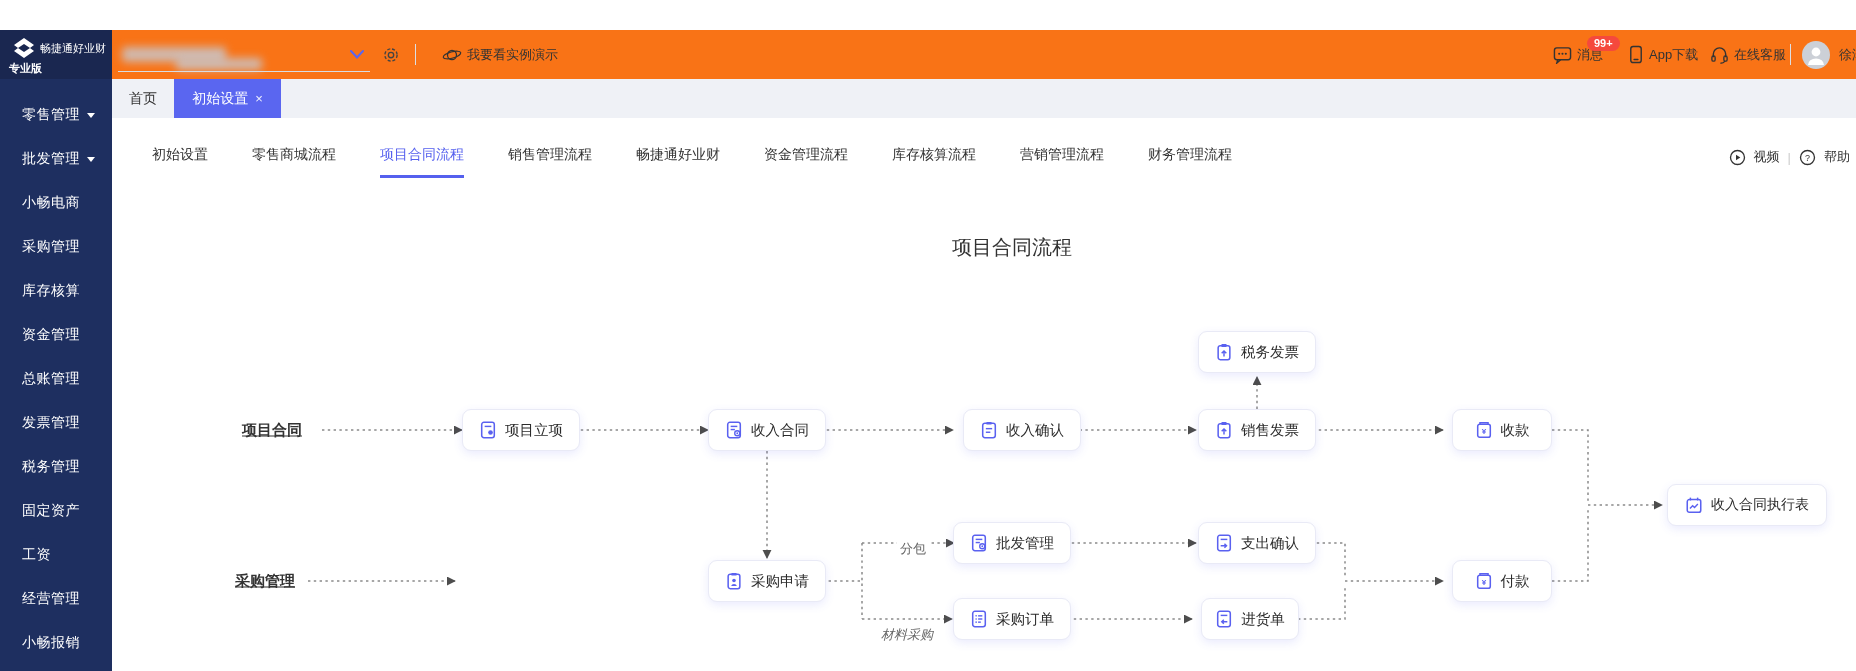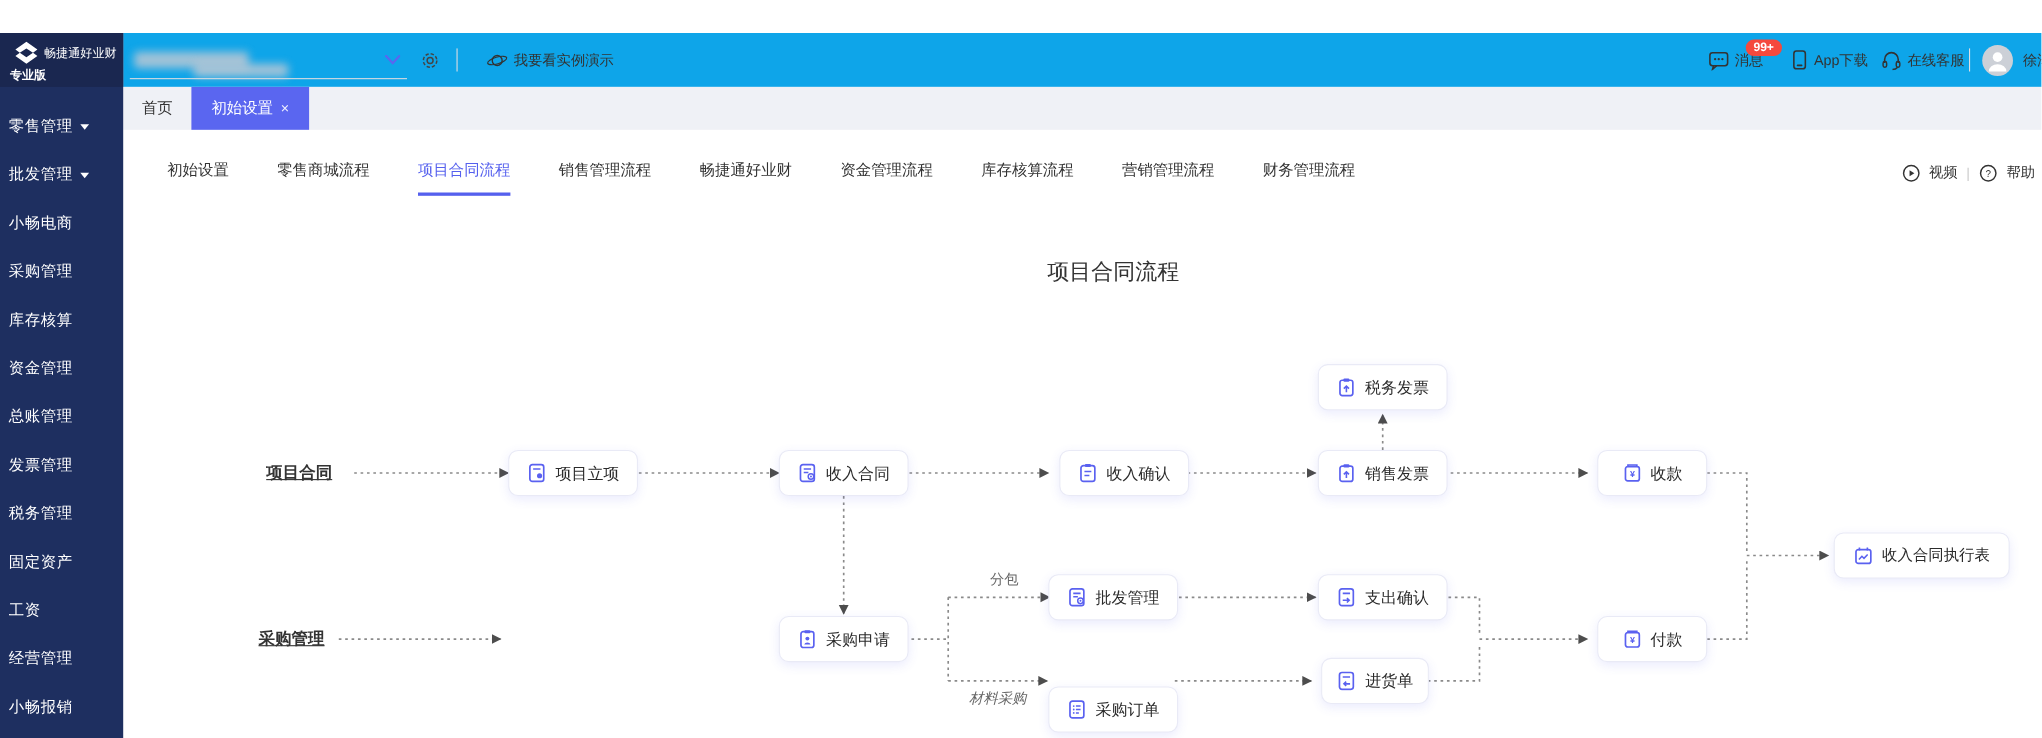--- a/index.html
+++ b/index.html
@@ -6,24 +6,24 @@
   body{width:1856px;height:671px;position:relative;overflow:hidden;
        font-family:"Liberation Sans","DejaVu Sans",sans-serif;color:#333;}
   .abs{position:absolute;}
   
   #sidebar{left:0;top:30px;width:112px;height:641px;background:#1E2F60;z-index:5;}
   #logoBlock{position:absolute;left:0;top:0;width:112px;height:49px;background:#1A2750;}
   #logoMark{position:absolute;left:12px;top:7px;}
   #logoTitle{position:absolute;left:40px;top:11px;font-size:11px;color:#fff;white-space:nowrap;width:70px;overflow:hidden;}
   #logoEdition{position:absolute;left:9px;top:31px;font-size:11px;color:#fff;font-weight:bold;}
   #navList{position:absolute;left:0;top:63px;width:112px;}
-  .navItem{height:44px;display:flex;align-items:center;padding-left:8px;color:#fff;font-size:14px;font-weight:500;cursor:pointer;letter-spacing:.5px;}
+  .navItem{height:44px;display:flex;align-items:center;padding-left:22px;color:#fff;font-size:14px;font-weight:500;cursor:pointer;letter-spacing:.5px;}
   .caret{width:0;height:0;border-left:4.5px solid transparent;border-right:4.5px solid transparent;border-top:5px solid #fff;margin-left:7px;}
   
-  #topbar{left:112px;top:30px;width:1744px;height:49px;background:#0ea5e9;overflow:hidden;z-index:4;}
+  #topbar{left:112px;top:30px;width:1744px;height:49px;background:#f97316;overflow:hidden;z-index:4;}
   .blurbar{position:absolute;background:#c6cad3;filter:blur(4px);opacity:.8;border-radius:3px;}
   #selUnderline{position:absolute;left:6px;top:41px;width:252px;height:1px;background:#d9dbe0;}
   .tbIcon{display:inline-block;vertical-align:middle;}
   .tbItem{position:absolute;top:0;height:49px;display:flex;align-items:center;gap:5px;font-size:13px;color:#333;cursor:pointer;white-space:nowrap;}
   .vdiv{position:absolute;top:14px;width:1px;height:21px;background:#dcdee3;}
   #msgBadge{position:absolute;left:34px;top:6px;background:#F5493D;color:#fff;font-size:11px;font-weight:bold;border-radius:9px;padding:1px 7px;line-height:13px;}
   #avatar{width:28px;height:28px;border-radius:50%;background:#ccd0d7;overflow:hidden;flex:none;}
   
   #tabrow{left:112px;top:79px;width:1744px;height:39px;background:#EFF1F6;z-index:4;display:flex;align-items:stretch;}
   .tab{display:flex;align-items:center;justify-content:center;font-size:14px;cursor:pointer;text-align:right;}
@@ -234,21 +234,21 @@
       <path d="M1186 501 H1233 V467"></path>
       <path d="M1233 463 H1331" marker-end="url(#arr)"></path>
       <path d="M1440 312 H1476 V383"></path>
       <path d="M1440 463 H1476 V391"></path>
       <path d="M1476 387 H1550" marker-end="url(#arr)"></path>
     </g>
   </svg>
 
   <div class="laneLabel" style="left:160px;top:312px;">项目合同</div>
   <div class="laneLabel" style="left:153px;top:463px;">采购管理</div>
-  <div class="branchLabel" style="left:801px;top:409px;">分包</div>
+  <div class="branchLabel" style="left:801px;top:431px;">分包</div>
   <div class="branchLabel" style="left:795px;top:517px;font-style:italic;">材料采购</div>
 
   <div class="fnode w4" style="left:409px;top:312px;">
     <svg class="nicon" width="18" height="18" viewBox="0 0 20 20">
         <rect x="3" y="1.5" width="14" height="17" rx="2.5" fill="none" stroke="#5A61F0" stroke-width="1.7"></rect>
         <line x1="6.3" y1="6" x2="13.7" y2="6" stroke="#5A61F0" stroke-width="1.6"></line>
         <circle cx="12.8" cy="12.8" r="2.6" fill="#5A61F0"></circle>
       </svg>
     <span>项目立项</span>
   </div>
@@ -324,21 +324,21 @@
     <span>批发管理</span>
   </div>
   <div class="fnode w4" style="left:1145px;top:425px;">
     <svg class="nicon" width="18" height="18" viewBox="0 0 20 20">
         <rect x="3" y="1.5" width="14" height="17" rx="2.5" fill="none" stroke="#5A61F0" stroke-width="1.7"></rect>
         <line x1="6.3" y1="6" x2="13.7" y2="6" stroke="#5A61F0" stroke-width="1.6"></line>
         <path d="M6.3 13 h6 M10.5 10.8 L12.8 13 L10.5 15.2" fill="none" stroke="#5A61F0" stroke-width="1.6"></path>
       </svg>
     <span>支出确认</span>
   </div>
-  <div class="fnode w4" style="left:900px;top:527px;">
+  <div class="fnode w4" style="left:900px;top:501px;">
     <svg class="nicon" width="18" height="18" viewBox="0 0 20 20">
         <rect x="3" y="1.5" width="14" height="17" rx="2.5" fill="none" stroke="#5A61F0" stroke-width="1.7"></rect>
         <circle cx="6.8" cy="6.5" r=".9" fill="#5A61F0"></circle>
         <line x1="9" y1="6.5" x2="13.7" y2="6.5" stroke="#5A61F0" stroke-width="1.6"></line>
         <circle cx="6.8" cy="10" r=".9" fill="#5A61F0"></circle>
         <line x1="9" y1="10" x2="13.7" y2="10" stroke="#5A61F0" stroke-width="1.6"></line>
         <circle cx="6.8" cy="13.5" r=".9" fill="#5A61F0"></circle>
         <line x1="9" y1="13.5" x2="12" y2="13.5" stroke="#5A61F0" stroke-width="1.6"></line>
       </svg>
     <span>采购订单</span>

